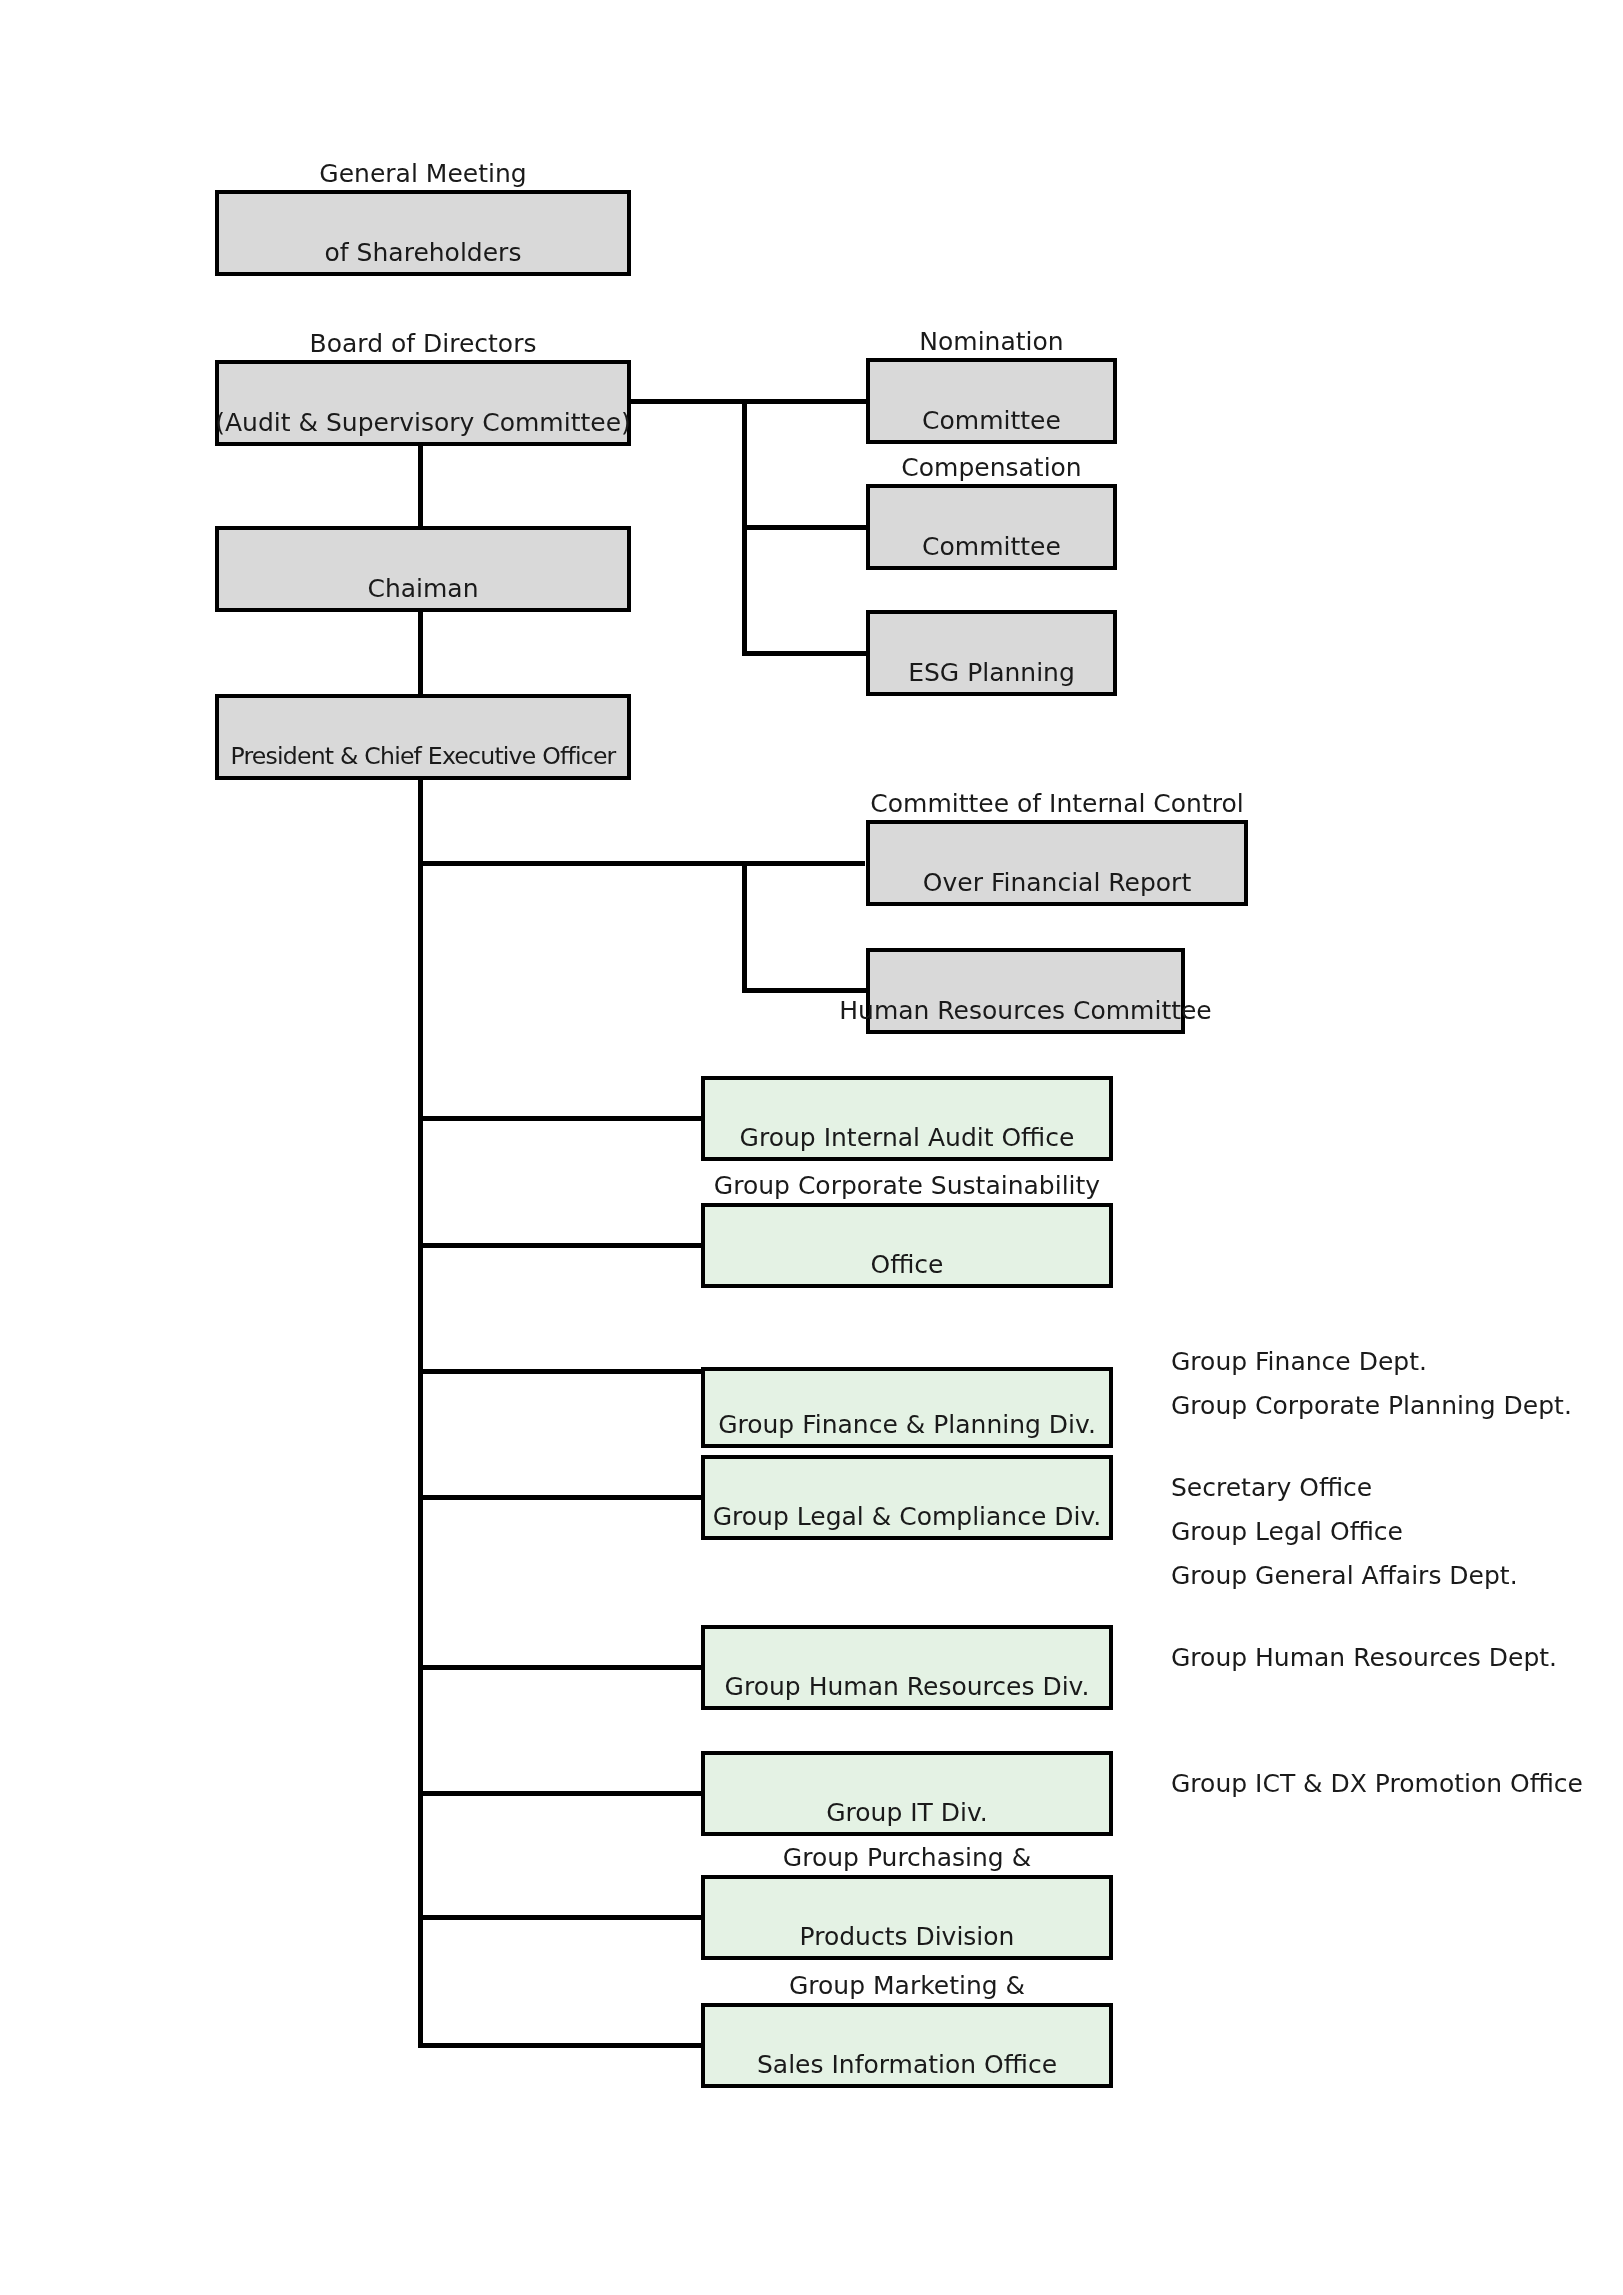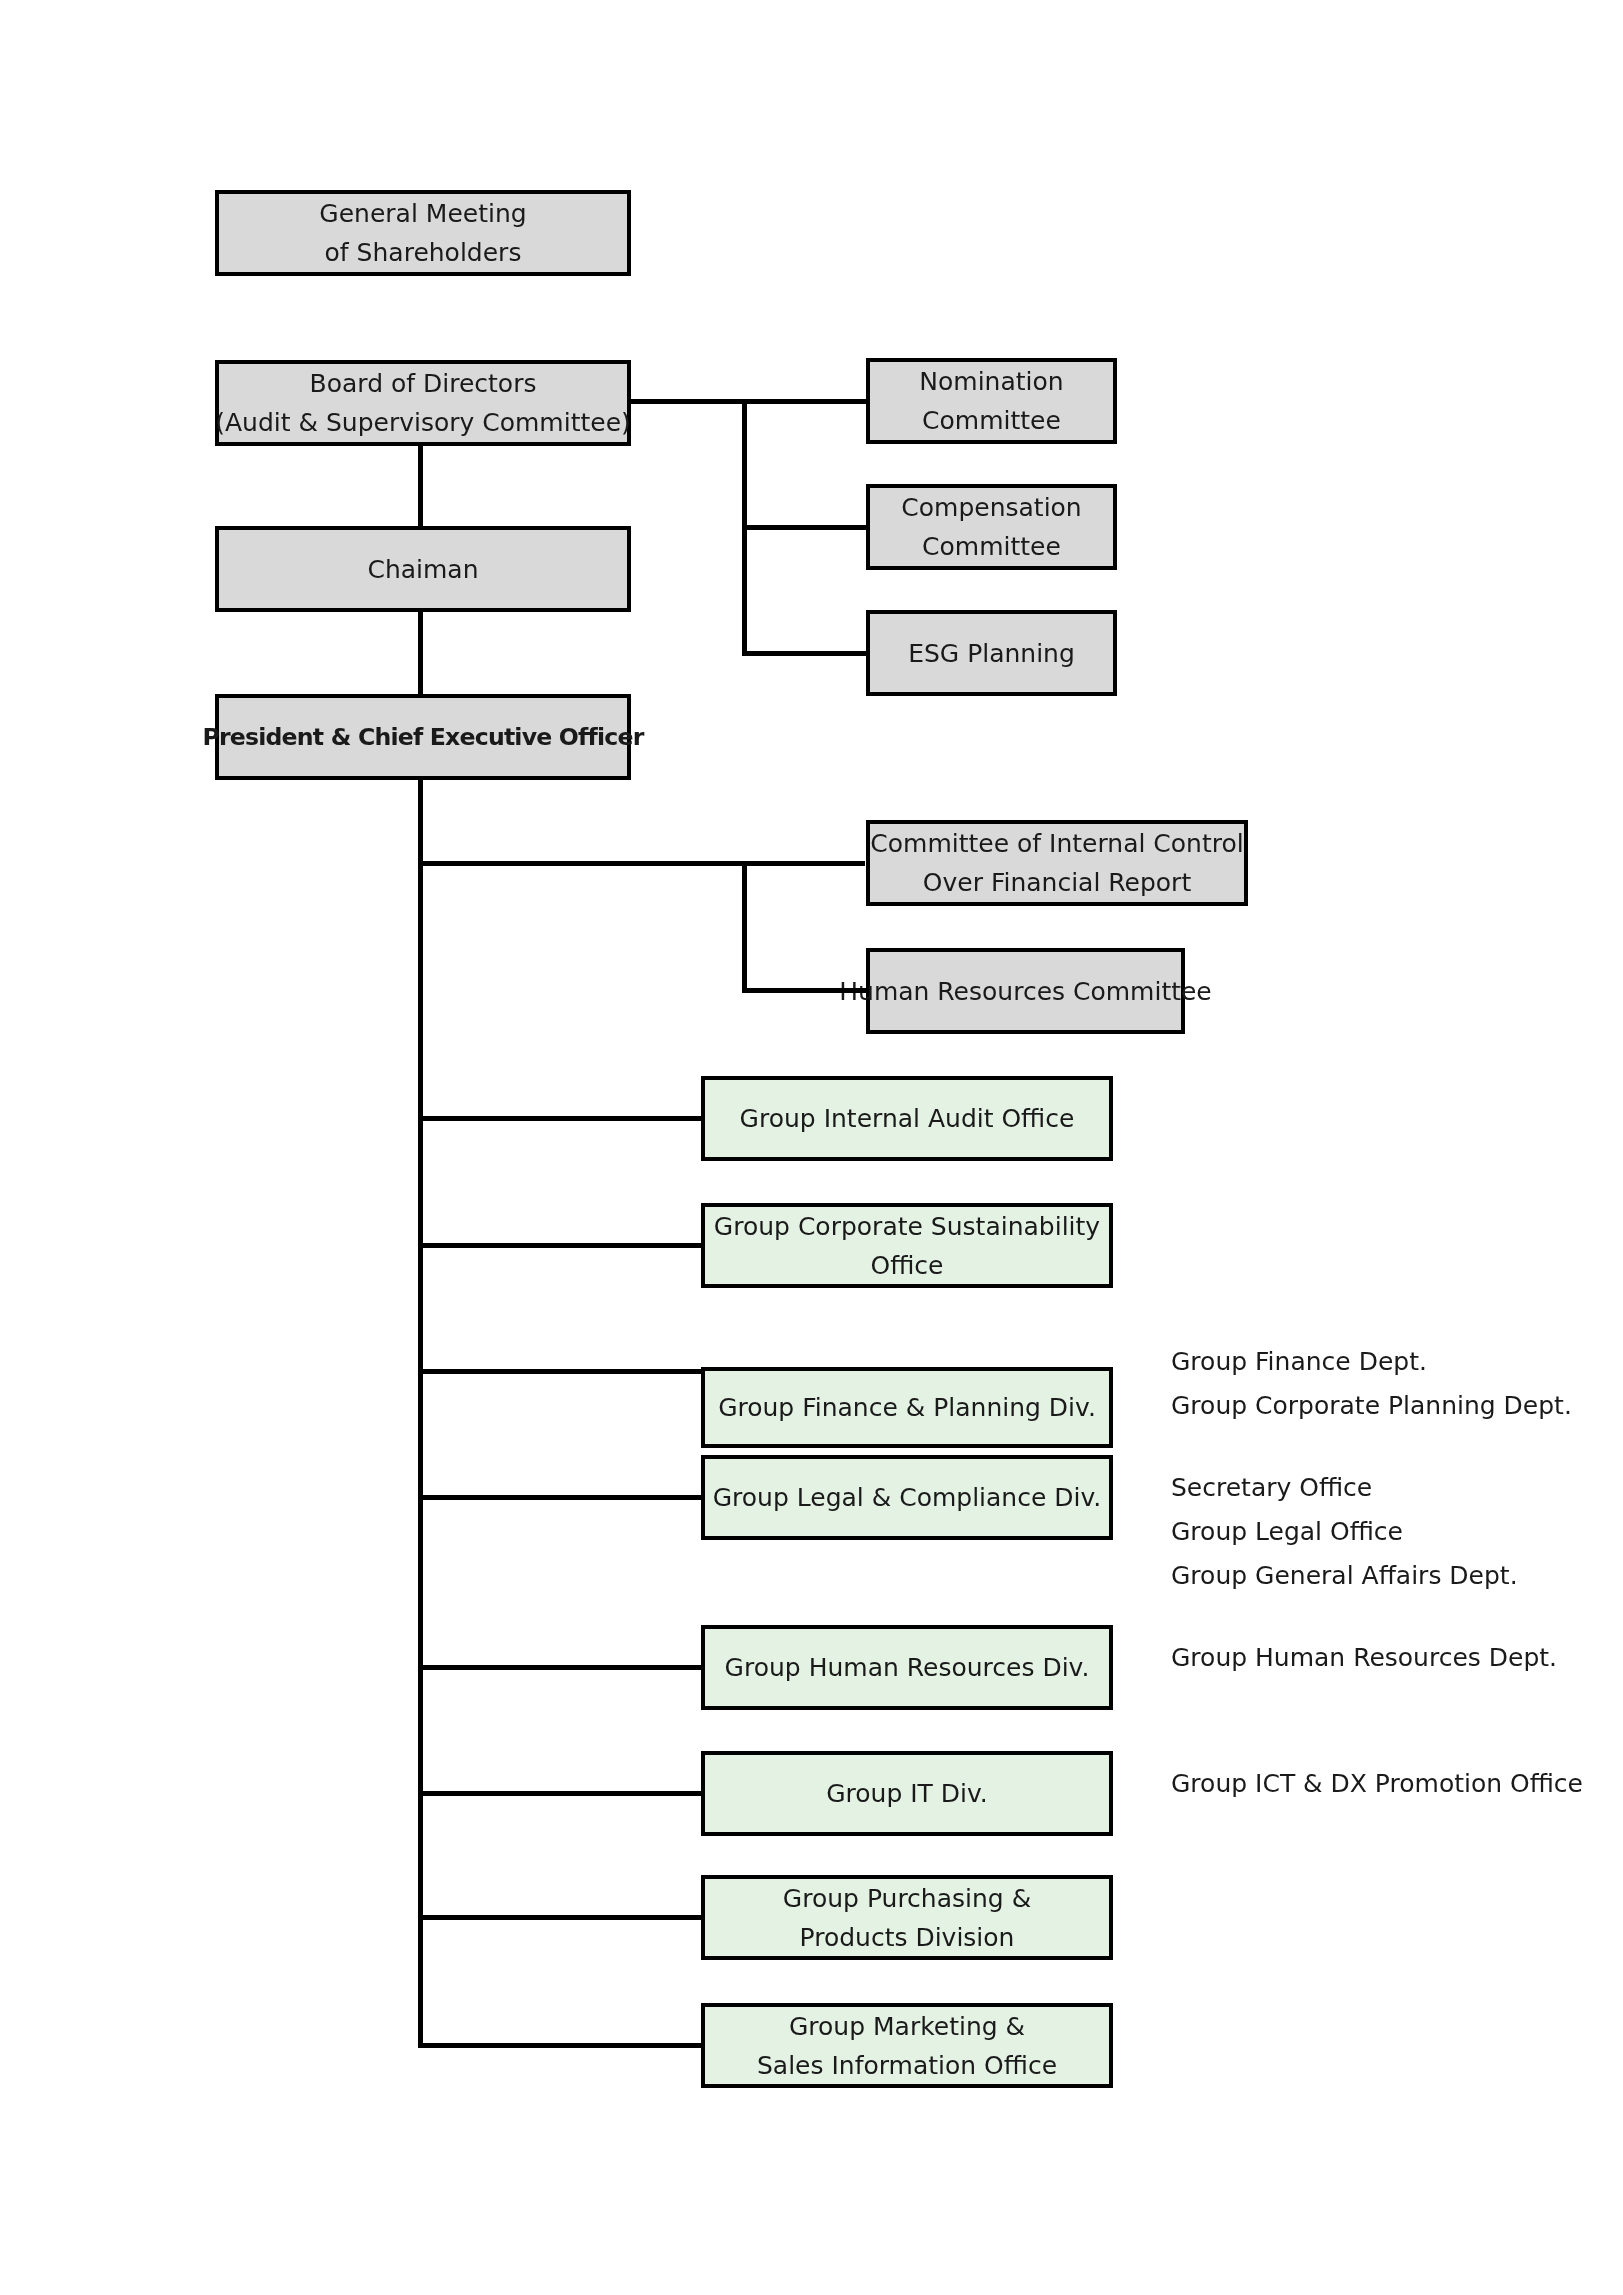--- a/index.html
+++ b/index.html
@@ -11,30 +11,31 @@
     font-family:"DejaVu Sans","Liberation Sans",sans-serif;
     overflow:hidden;
   }
   .node{
     position:absolute;
     box-sizing:border-box;
     border:4.7px solid var(--border,#000000);
     display:flex;
     flex-direction:column;
     align-items:center;
-    justify-content:center;
+    justify-content:flex-end;
     text-align:center;
     color:var(--text,#1a1a1a);
     font-size:25px;
     line-height:39px;
     white-space:nowrap;
+    gap:40px;
   }
   .node.gray{background:var(--gray,#d9d9d9);}
   .node.green{background:var(--green,#e4f2e4);}
-  .node.tight{font-size:23.6px;letter-spacing:-0.8px;font-weight:bold;}
+  .node.tight{font-size:23.6px;letter-spacing:-0.8px;}
   .conn{
     position:absolute;
     background:var(--border,#000000);
   }
   .note{
     position:absolute;
     font-size:25px;
     line-height:44px;
     color:var(--text,#1a1a1a);
     white-space:nowrap;

